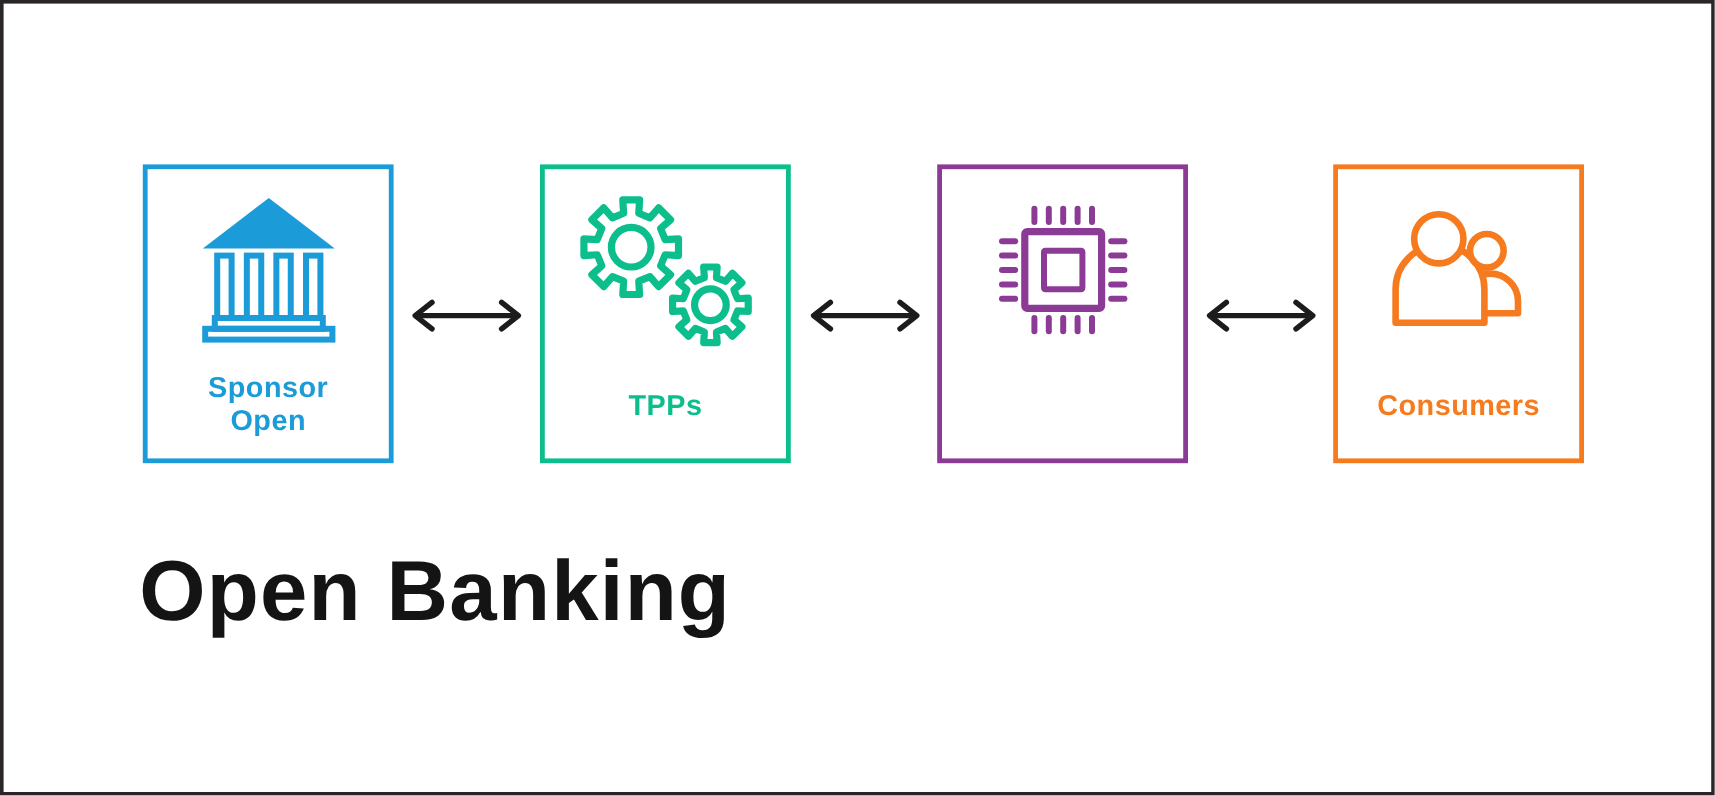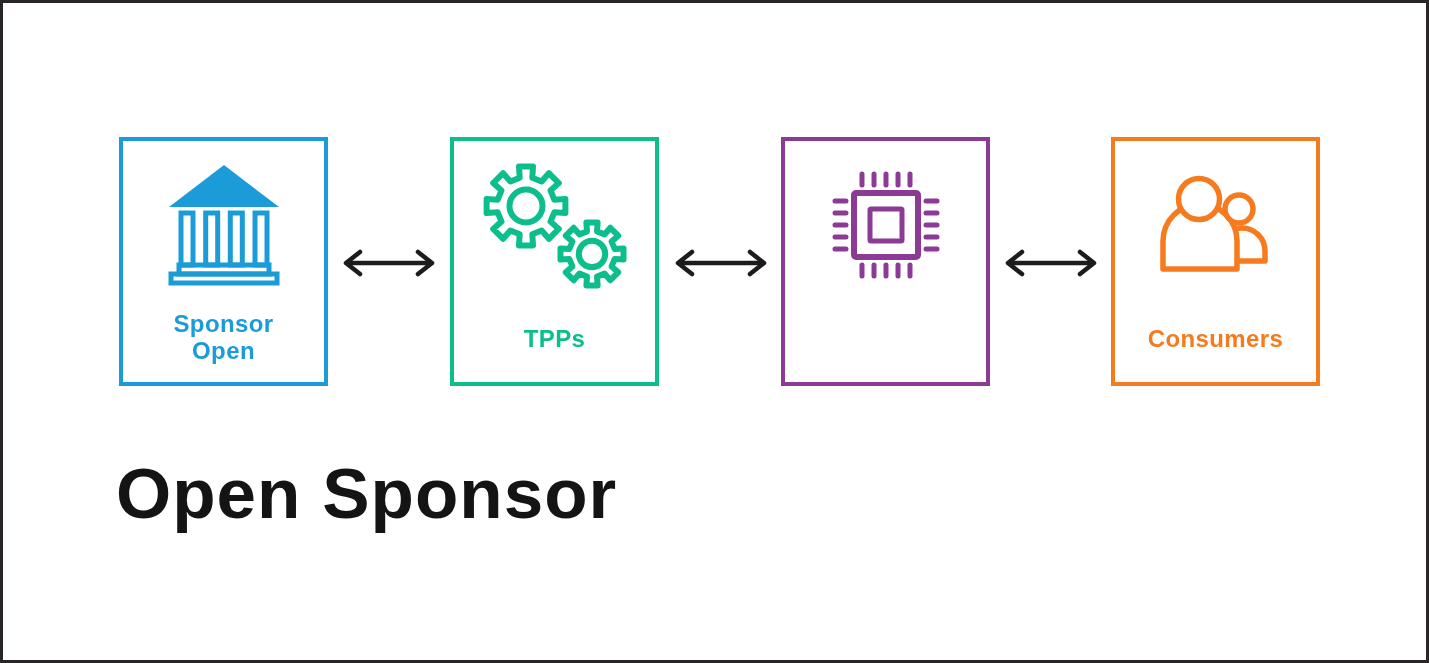--- a/index.html
+++ b/index.html
@@ -172,15 +172,15 @@
       <svg width="122" height="112" viewBox="0 0 122 112" fill="none" stroke="currentColor" stroke-width="5.5" stroke-linejoin="round">
         <path d="M64,86 L64,76 A23,23 0 0 1 110,76 L110,86 Z" fill="#ffffff"></path>
         <path d="M8,94 L8,66 A37,37 0 0 1 82,66 L82,94 Z" fill="#ffffff"></path>
         <circle cx="44" cy="24" r="20.5" fill="#ffffff"></circle>
         <circle cx="84" cy="34" r="14" fill="#ffffff"></circle>
       </svg>
     </span>
     <div class="node-label">Consumers</div>
   </div>
 
-  <h1 class="page-title" style="color: rgb(20, 20, 20);">Open Sponsor</h1>
+  <h1 class="page-title" style="color: rgb(20, 20, 20);">Open Banking</h1>
 
 </div>
 
 </body></html>

